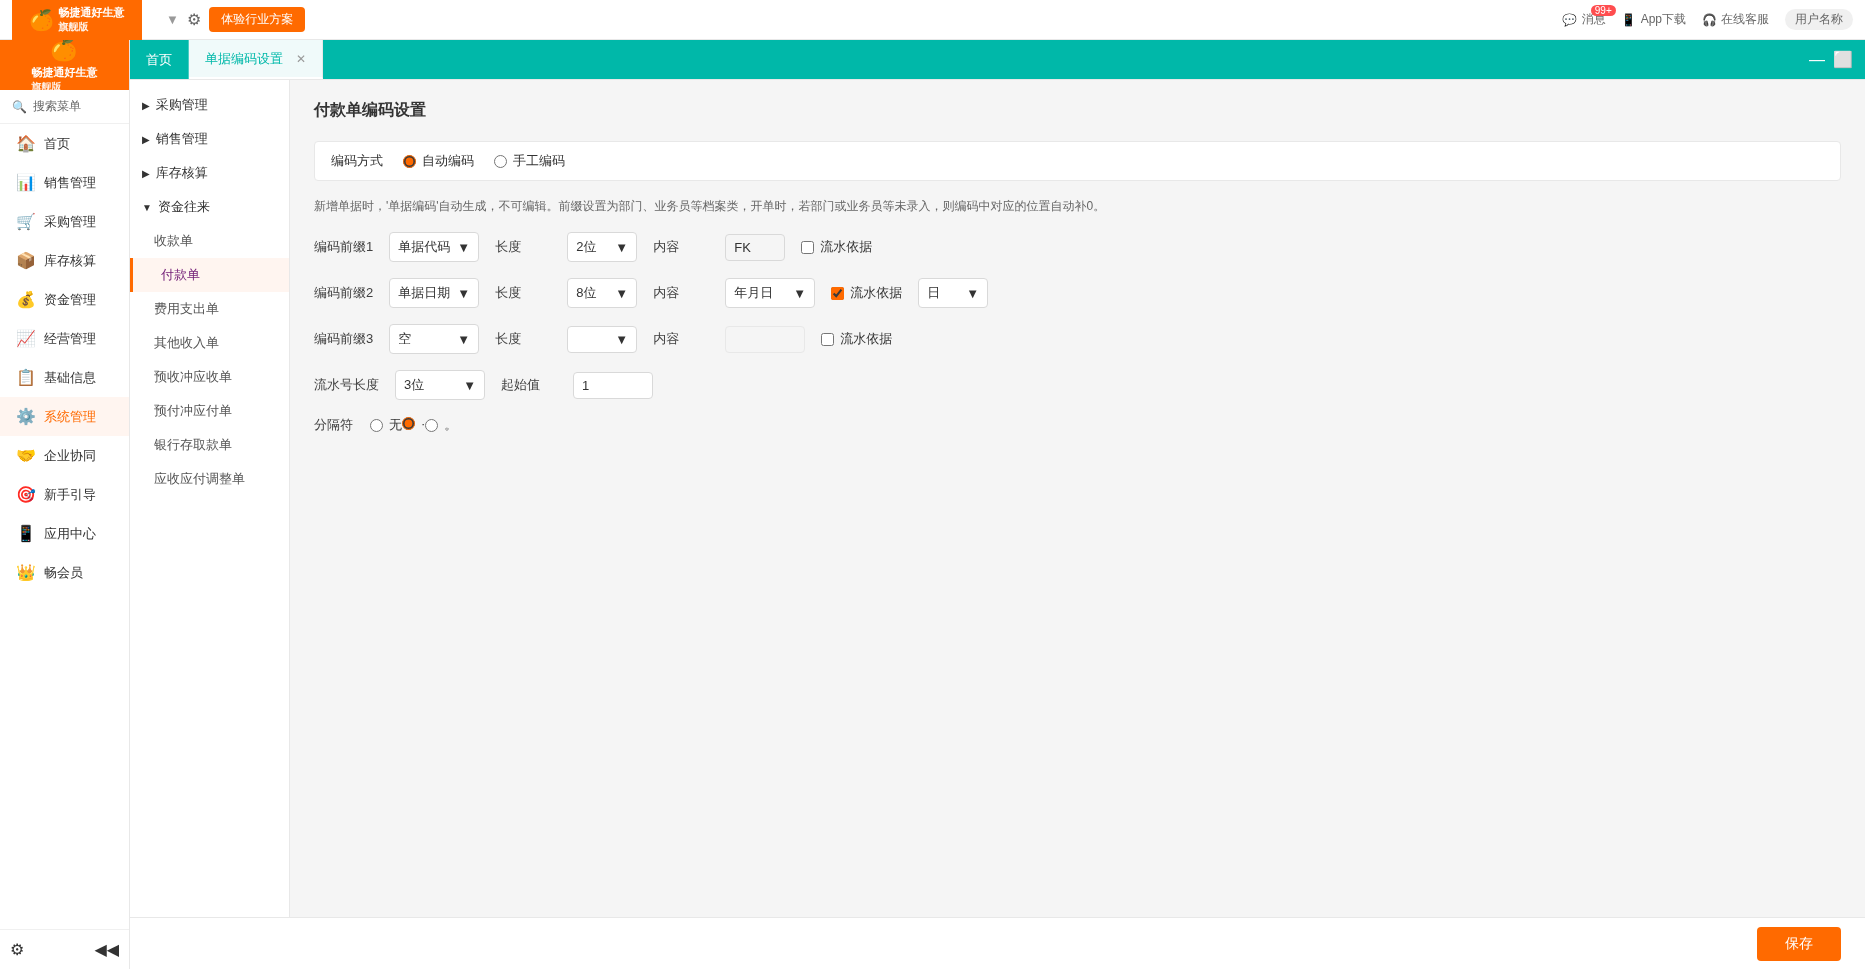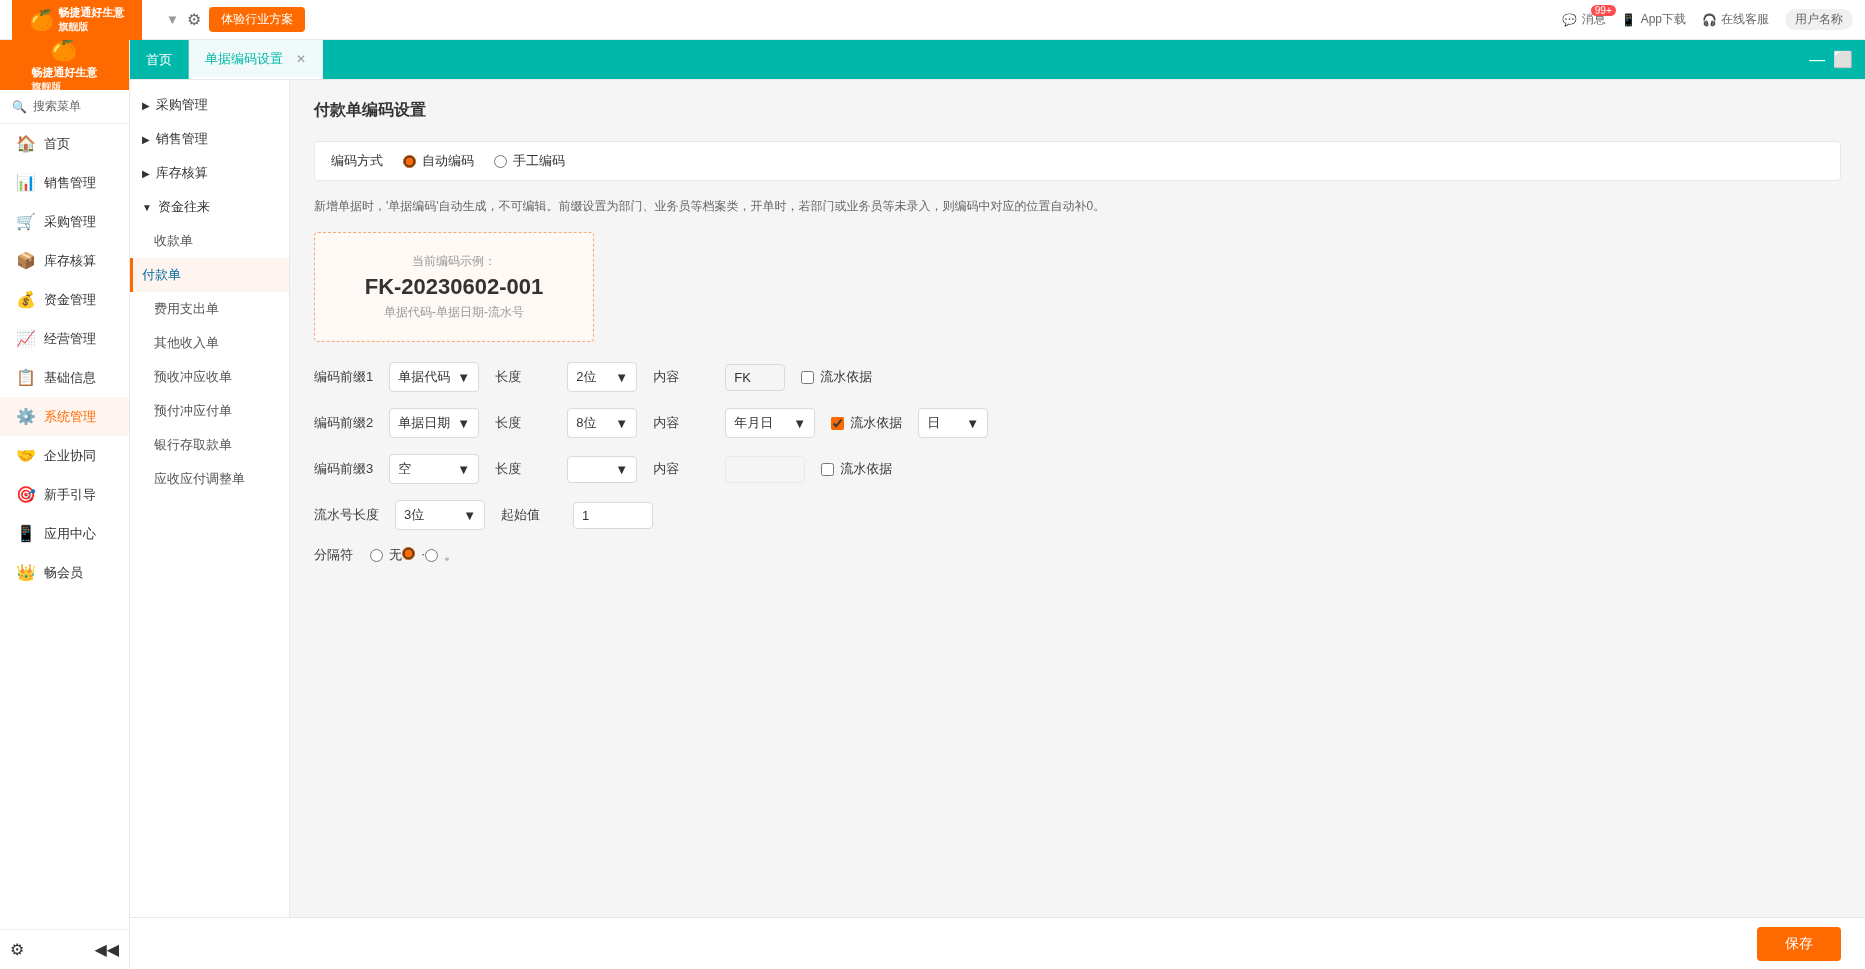--- a/index.html
+++ b/index.html
@@ -162,23 +162,23 @@
       cursor: pointer;
     }
     .sub-menu-item {
       padding: 8px 24px;
       font-size: 13px;
       color: #555;
       cursor: pointer;
     }
     .sub-menu-item.active {
       background: #fff5f0;
-      color: #0369a1;
+      color: #701a75;
       border-left: 3px solid #ff6a00;
-      padding-left: 9px;
+      padding-left: 28px;
     }
     .chevron { font-size: 10px; }
 
     
     .main-content {
       flex: 1;
       overflow-y: auto;
       padding: 20px 24px;
       background: #f5f5f5;
       position: relative;
@@ -492,25 +492,20 @@
           <label class="radio-label">
             <input type="radio" name="codingMode" style="">
             <span>手工编码</span>
           </label>
         </div>
 
         
         <div class="info-text">新增单据时，'单据编码'自动生成，不可编辑。前缀设置为部门、业务员等档案类，开单时，若部门或业务员等未录入，则编码中对应的位置自动补0。</div>
 
         
-        <div class="example-box">
-          <div style="font-size:12px;color:#999;text-align:center;margin-bottom:4px;">当前编码示例：</div>
-          <div class="example-code">FK-20230602-001</div>
-          <div class="example-desc">单据代码-单据日期-流水号</div>
-        </div>
 
         
 
         
         <div class="form-row">
           <span class="form-label">编码前缀1</span>
           <div class="form-select">
             <span>单据代码</span>
             <span style="margin-left:auto;">▼</span>
           </div>

